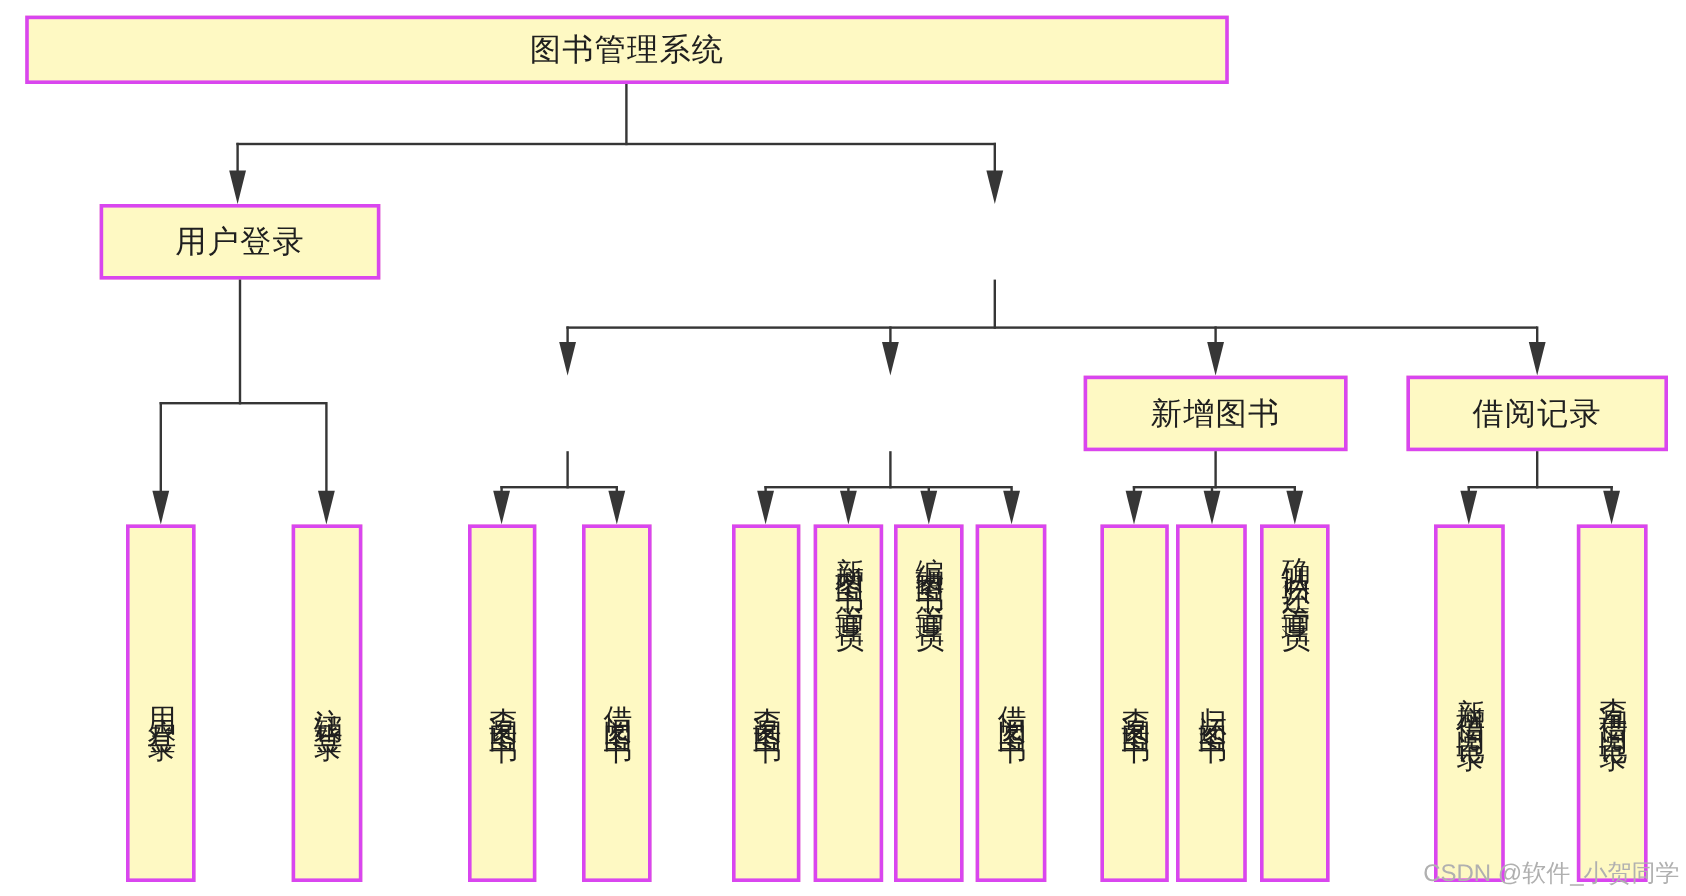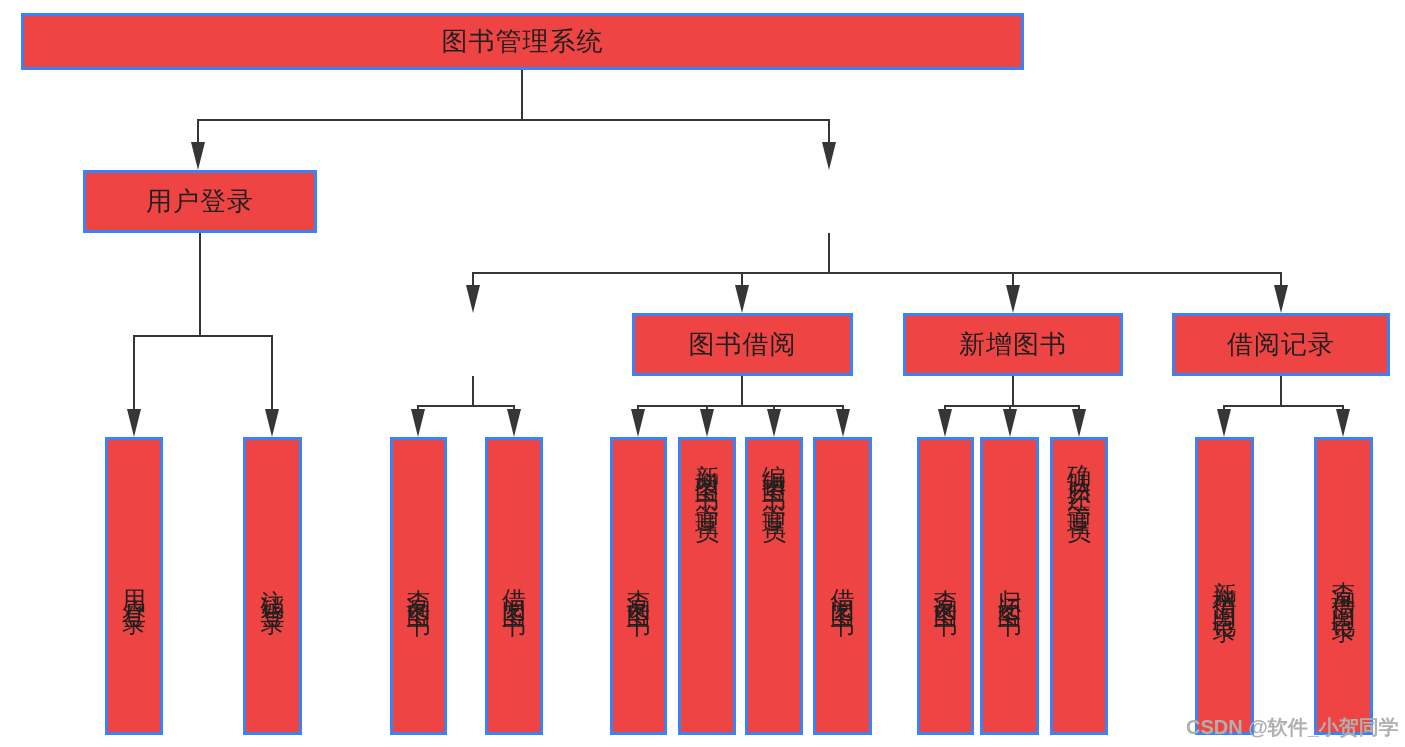--- a/index.html
+++ b/index.html
@@ -7,22 +7,22 @@
     position:relative;
     width:1405px;height:747px;
     background:#ffffff;
     font-family:"Liberation Sans","DejaVu Sans",sans-serif;
     color:#222;
     overflow:hidden;
   }
   .box{
     position:absolute;
     box-sizing:border-box;
-    border:3px solid #3b82f6;
-    background:#ef4444;
+    border:3px solid #d946ef;
+    background:#fef9c3;
     display:flex;
     align-items:center;
     justify-content:center;
   }
   .box.h span{
     font-size:26px;
     letter-spacing:1px;
     color:#1f1f1f;
     white-space:nowrap;
   }
@@ -45,21 +45,20 @@
     border-right:7px solid transparent;
     border-top:28px solid #363636;
   }
   .watermark{
     position:absolute;
     left:1186px;top:714px;
     font-size:20px;
     color:#b0b0b0;
     white-space:nowrap;
     z-index:5;
-    font-weight:bold;
   }
 </style>
 </head>
 <body>
 
 <div id="canvas">
 
   <div class="box h" style="left:21px;top:13px;width:1003px;height:57px">
     <span>图书管理系统</span>
   </div>
@@ -86,23 +85,20 @@
   <div class="hl" style="left:472px;top:272px;width:809px"></div>
   <div class="vl" style="left:472px;top:272px;height:15px"></div>
   <div class="ar" style="left:466px;top:285px"></div>
   <div class="vl" style="left:741px;top:272px;height:15px"></div>
   <div class="ar" style="left:735px;top:285px"></div>
   <div class="vl" style="left:1012px;top:272px;height:15px"></div>
   <div class="ar" style="left:1006px;top:285px"></div>
   <div class="vl" style="left:1280px;top:272px;height:15px"></div>
   <div class="ar" style="left:1274px;top:285px"></div>
 
-  <div class="box h" style="left:632px;top:313px;width:221px;height:63px">
-    <span>图书借阅</span>
-  </div>
   <div class="box h" style="left:903px;top:313px;width:220px;height:63px">
     <span>新增图书</span>
   </div>
   <div class="box h" style="left:1172px;top:313px;width:218px;height:63px">
     <span>借阅记录</span>
   </div>
 
   <div class="vl" style="left:472px;top:376px;height:31px"></div>
   <div class="hl" style="left:417px;top:405px;width:97px"></div>
   <div class="vl" style="left:417px;top:405px;height:8px"></div>

